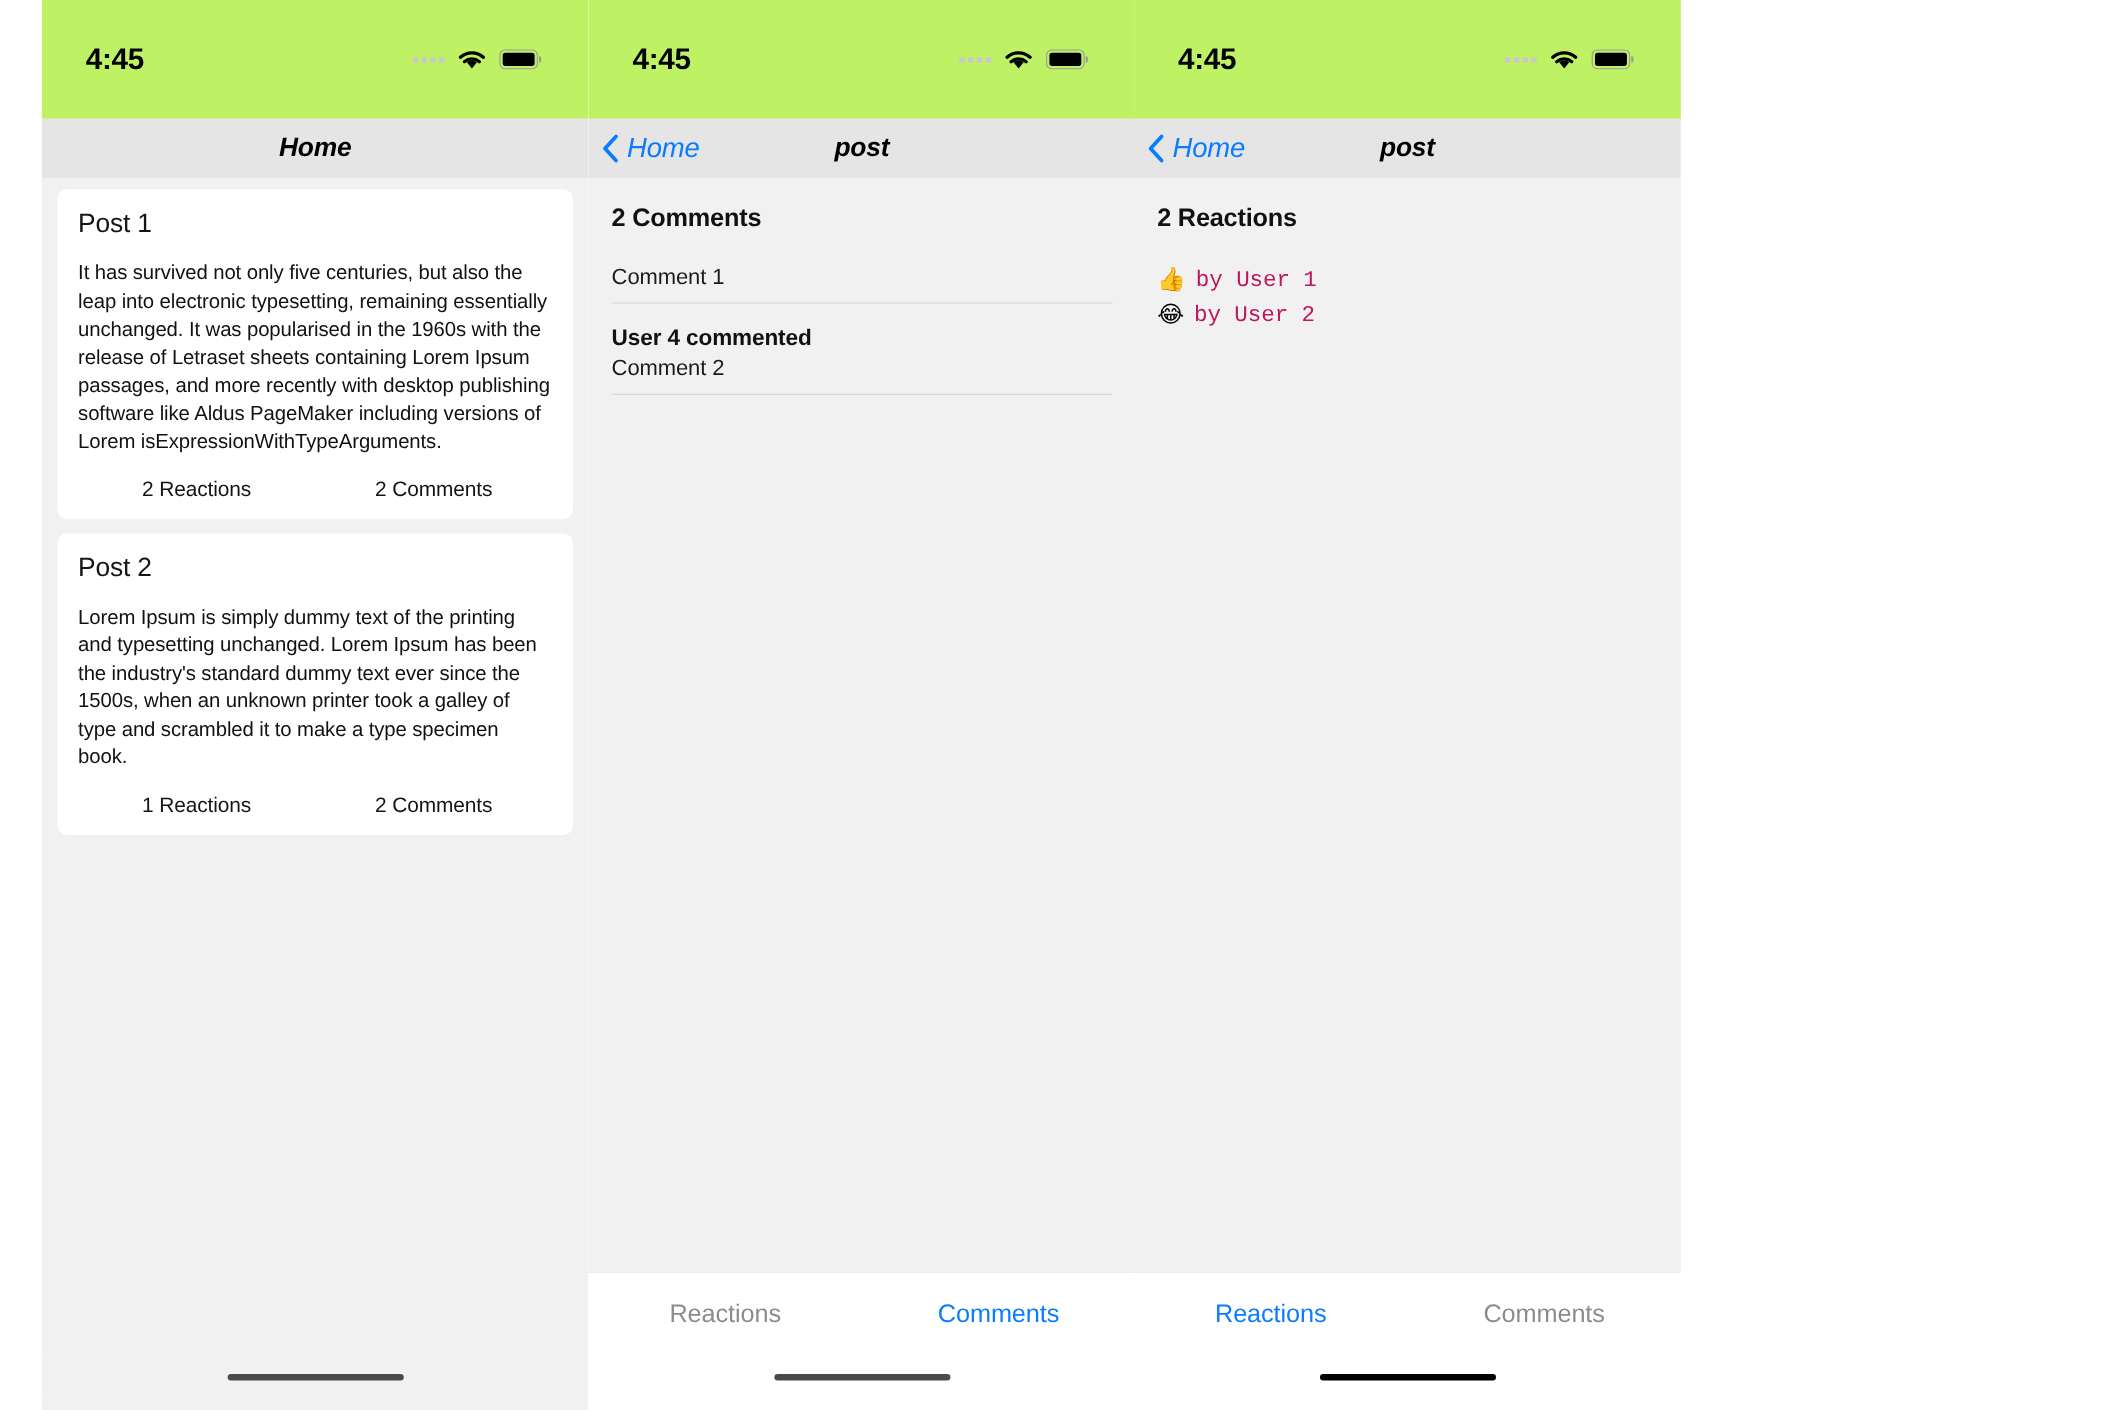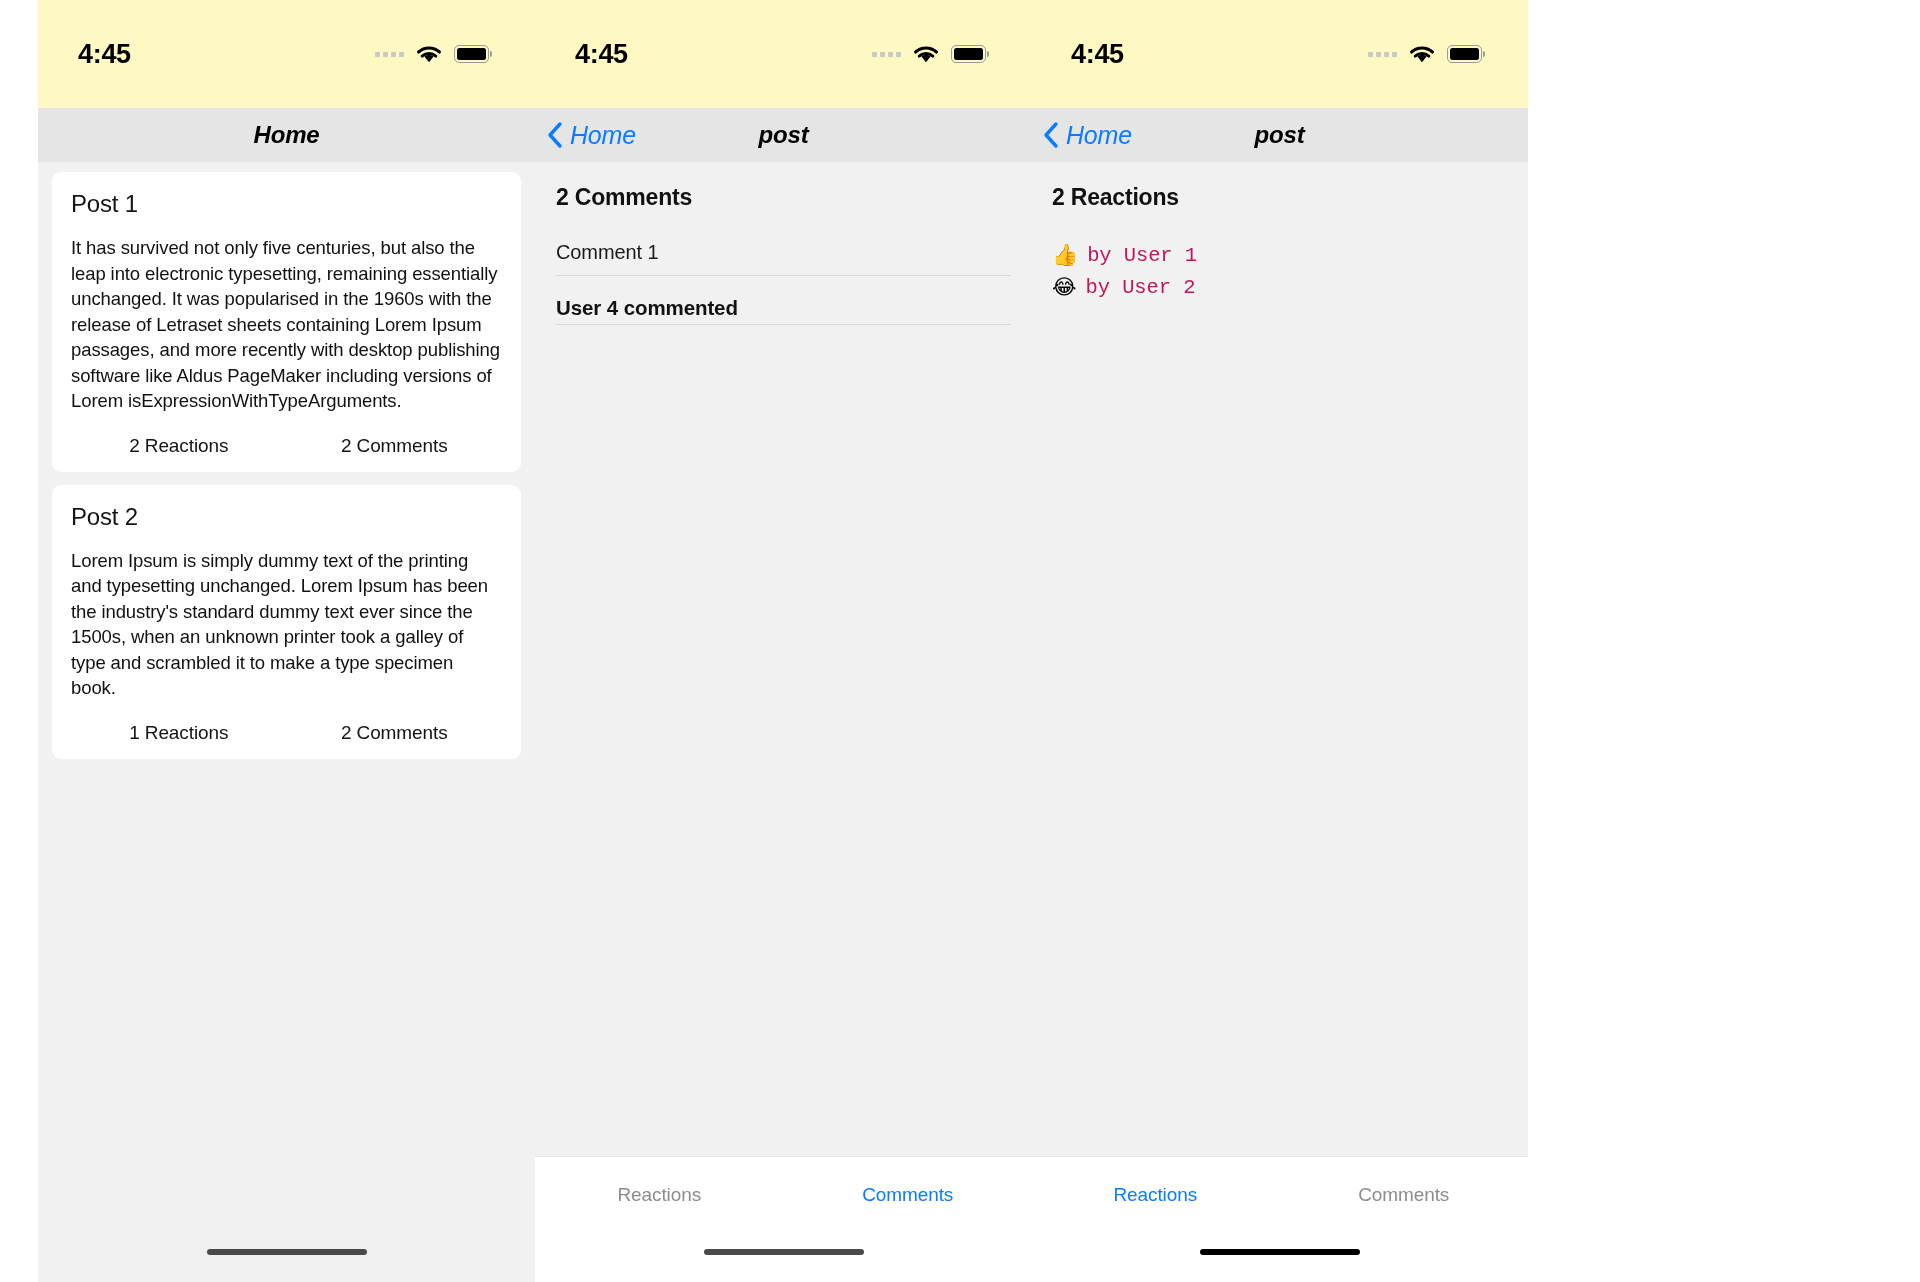--- a/index.html
+++ b/index.html
@@ -34,21 +34,21 @@
   #phone-3 { left: 1031px; }
 
   
   .status-bar {
     height: 108px;
     flex: 0 0 108px;
     display: flex;
     align-items: center;
     justify-content: space-between;
     padding: 0 46px 0 40px;
-    background: #fef9c3;
+    background: #bef264;
   }
   .status-time {
     font-size: 27px;
     font-weight: bold;
     color: #000000;
     letter-spacing: -0.3px;
   }
   .status-icons {
     display: flex;
     align-items: center;
@@ -228,21 +228,21 @@
     flex: 0 0 76px;
     height: 76px;
     background: #ffffff;
     border-top: 1px solid #e6e6e6;
     display: flex;
     align-items: center;
   }
   .tab-item {
     flex: 1 1 50%;
     text-align: center;
-    font-size: 19px;
+    font-size: 23px;
     letter-spacing: -0.1px;
     cursor: pointer;
   }
   .tab-item.active { color: #0a7cff; }
   .tab-item.inactive { color: #8c8c8c; }
 
   
   .home-area {
     flex: 0 0 40px;
     height: 40px;
@@ -363,20 +363,21 @@
       <div class="detail">
         <div class="section-heading">2 Comments</div>
 
         <div class="comment-item">
           <div class="comment-text">Comment 1</div>
         </div>
         <div class="comment-divider"></div>
 
         <div class="comment-item">
           <div class="comment-author">User 4 commented</div>
+          <div class="comment-text">Comment 2</div>
         </div>
         <div class="comment-divider"></div>
       </div>
     </div>
 
     <div class="tab-bar">
       <div class="tab-item inactive">Reactions</div>
       <div class="tab-item active">Comments</div>
     </div>
 

